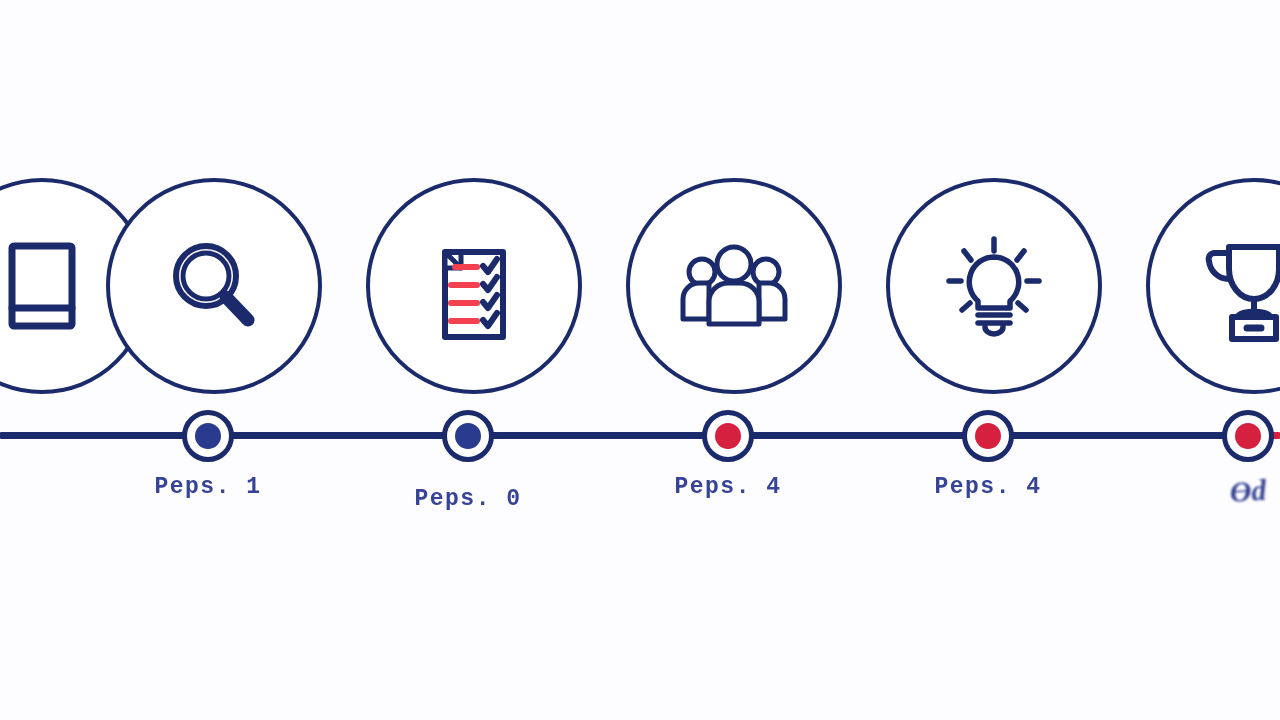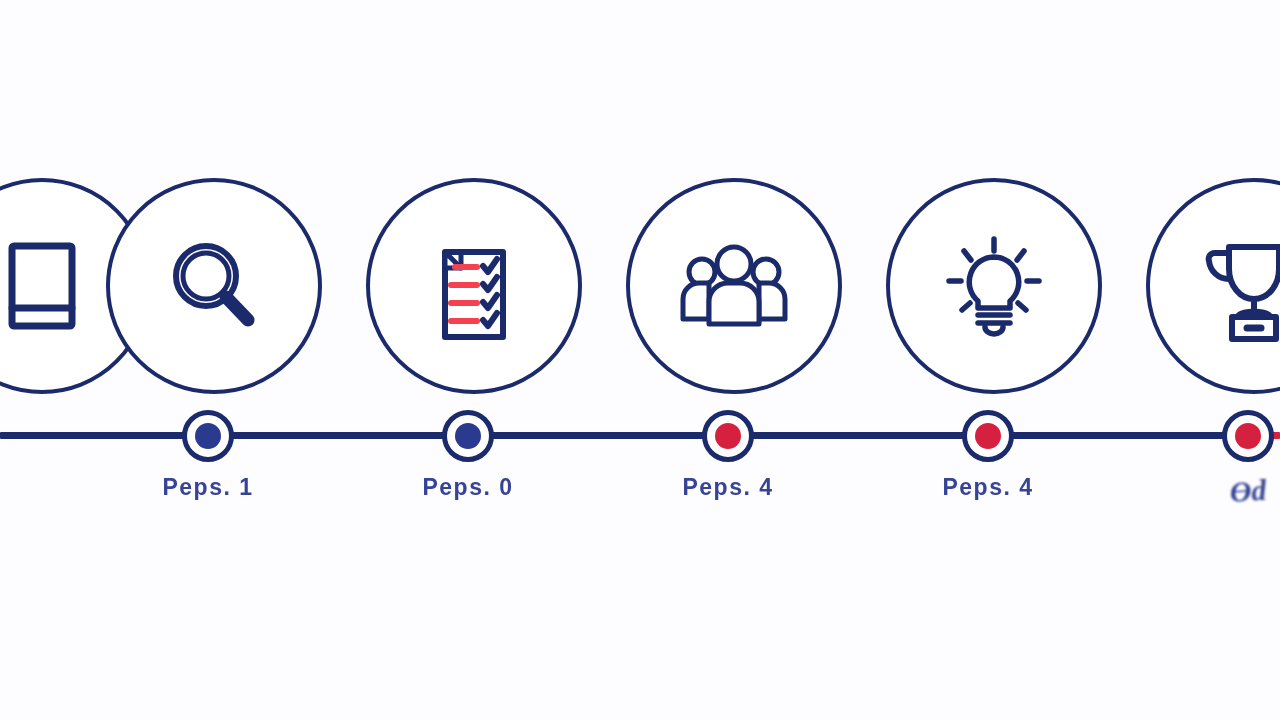--- a/index.html
+++ b/index.html
@@ -100,21 +100,21 @@
   }
   .core-navy { background: #2a3b8f; }
   .core-red  { background: #d5213f; }
 
   
   .step-label {
     position: absolute;
     top: 474px;
     width: 200px;
     text-align: center;
-    font-family: Liberation Sans, sans-serif;
+    font-family: Liberation Mono, monospace;
     font-size: 23px;
     font-weight: 600;
     letter-spacing: 1.5px;
     color: #27348b;
     filter: blur(0.55px);
     opacity: 0.92;
     white-space: nowrap;
   }
   .step-label.scribble {
     font-family: "Liberation Serif", serif;
@@ -253,18 +253,18 @@
   <div class="dot" style="left:962px;">
     <div class="dot-ring"></div>
     <div class="dot-core core-red"></div>
   </div>
   <div class="dot" style="left:1222px;">
     <div class="dot-ring"></div>
     <div class="dot-core core-red"></div>
   </div>
 
   <div class="step-label" style="left:108px;">Pеps. 1</div>
-  <div class="step-label" style="left:368px;">Pеps. 0</div>
+  <div class="step-label" style="left:368px;margin-top:12px;">Pеps. 0</div>
   <div class="step-label" style="left:628px;">Pеps. 4</div>
   <div class="step-label" style="left:888px;">Pеps. 4</div>
   <div class="step-label scribble" style="left:1148px;">Өd</div>
 
 </div>
 
 </body></html>

